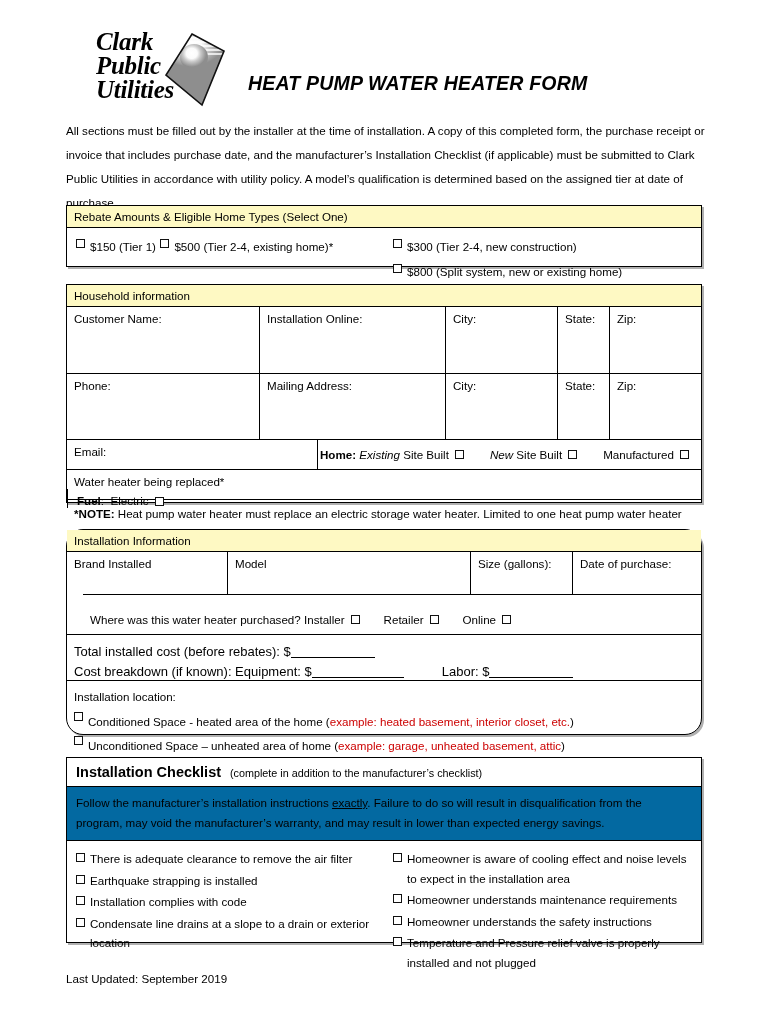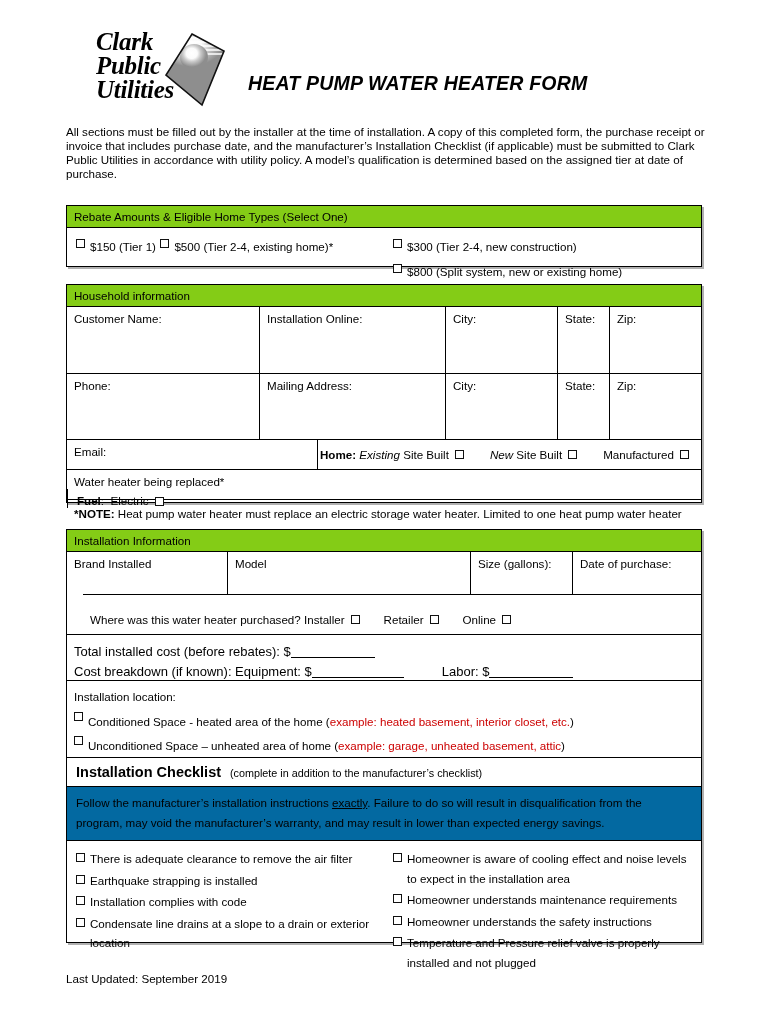--- a/index.html
+++ b/index.html
@@ -28,33 +28,33 @@
   .logo-text div { white-space: nowrap; }
   .logo-gem { position: absolute; left: 66px; top: 3px; width: 64px; height: 80px; }
   .form-title {
     position: absolute; left: 152px; top: 44px;
     font-size: 19.5px; font-weight: bold; font-style: italic;
     letter-spacing: 0.2px; white-space: nowrap;
   }
 
   
   .intro {
-    position: absolute; left: 66px; top: 125px; width: 640px;
-    font-size: 11.6px; line-height: 14px;
+    position: absolute; left: 66px; top: 119px; width: 640px;
+    font-size: 11.6px; line-height: 24px;
   }
 
   
   .box {
     position: absolute;
     border: 1.2px solid #000;
     background: #fff;
     box-shadow: 2px 2px 0 0 #b0b0b0;
   }
   .band {
-    background: #84cc16;
+    background: #fef9c3;
     border-bottom: 1.2px solid #000;
     font-size: 11.6px;
     padding: 3px 0 3px 7px;
     line-height: 15px;
   }
   .cell { font-size: 11.6px; line-height: 15px; }
   .bl { border-left: 1.2px solid #000; }
   .bt { border-top: 1.2px solid #000; }
   .pad { padding: 4px 0 0 7px; }
 
@@ -102,21 +102,21 @@
   .hh-email { height: 30px; display: flex; }
   .email-left { width: 250px; }
   .email-right { flex: 1; display: flex; align-items: center; padding-left: 2px; font-size: 11.6px; }
   .email-right .gap { display: inline-block; width: 26px; }
   .hh-fuel { height: 30px; display: flex; flex-direction: column; }
   .fuel-left { width: 186px; }
   .fuel-right { flex: 1; padding-left: 9px; font-size: 11.6px; }
   .hh-note { padding: 4px 8px 0 7px; font-size: 11.6px; line-height: 20px; }
 
   
-  #install-section { left: 66px; top: 529px; width: 636px; height: 258px; }
+  #install-section { left: 66px; top: 529px; width: 636px; height: 206px; border-radius: 17px; }
   .ii-r1 { height: 42px; display: flex; }
   .c-brand { width: 160px; }
   .c-model { width: 243px; }
   .c-size { width: 102px; }
   .c-date { flex: 1; }
   .ii-r2 { height: 40px; padding: 10px 0 0 7px; font-size: 11.6px; display: flex; align-items: center; margin-left: 16px; }
   .ii-r2 .gap { display: inline-block; width: 24px; }
   .ii-r3 { height: 46px; padding: 7px 0 0 7px; font-size: 13px; line-height: 20px; }
   .ii-r3 .gap { display: inline-block; width: 38px; }
   .ii-r4 { padding: 6px 0 0 7px; font-size: 11.6px; line-height: 19.5px; }

